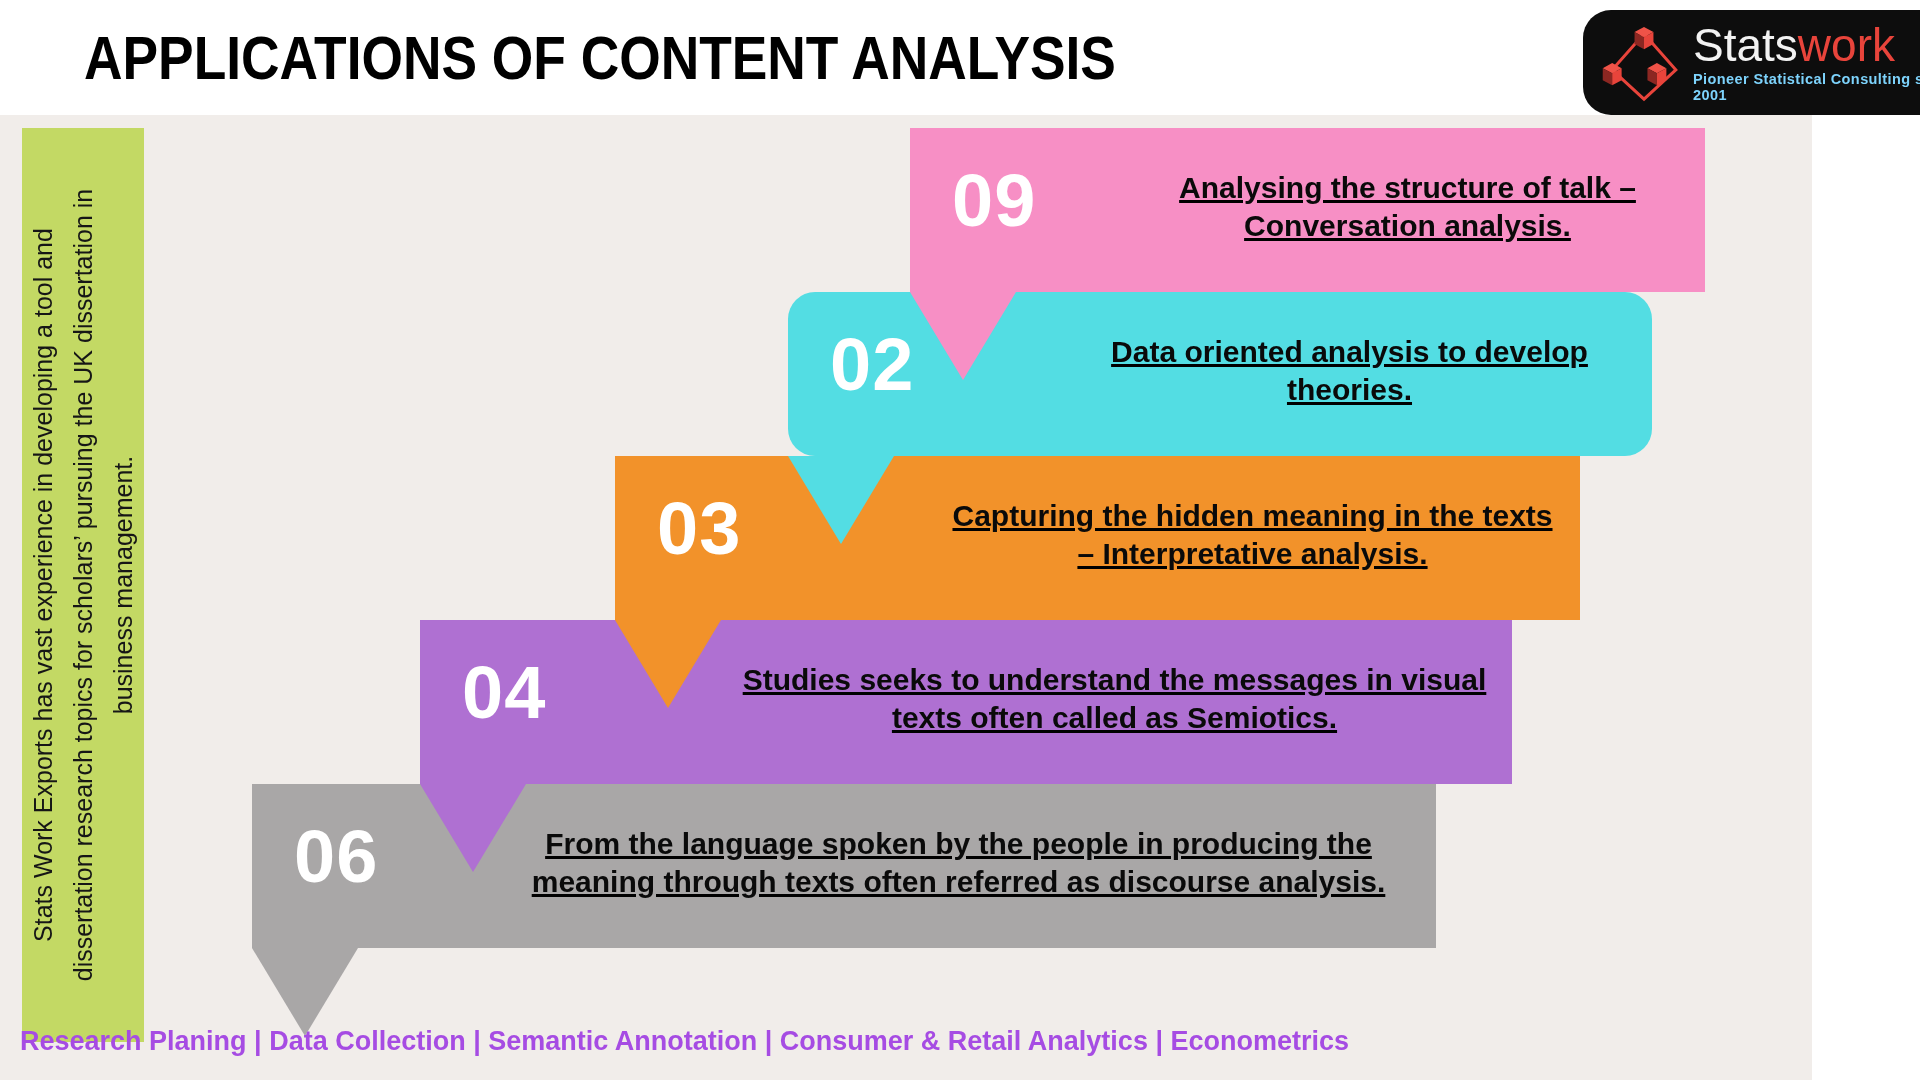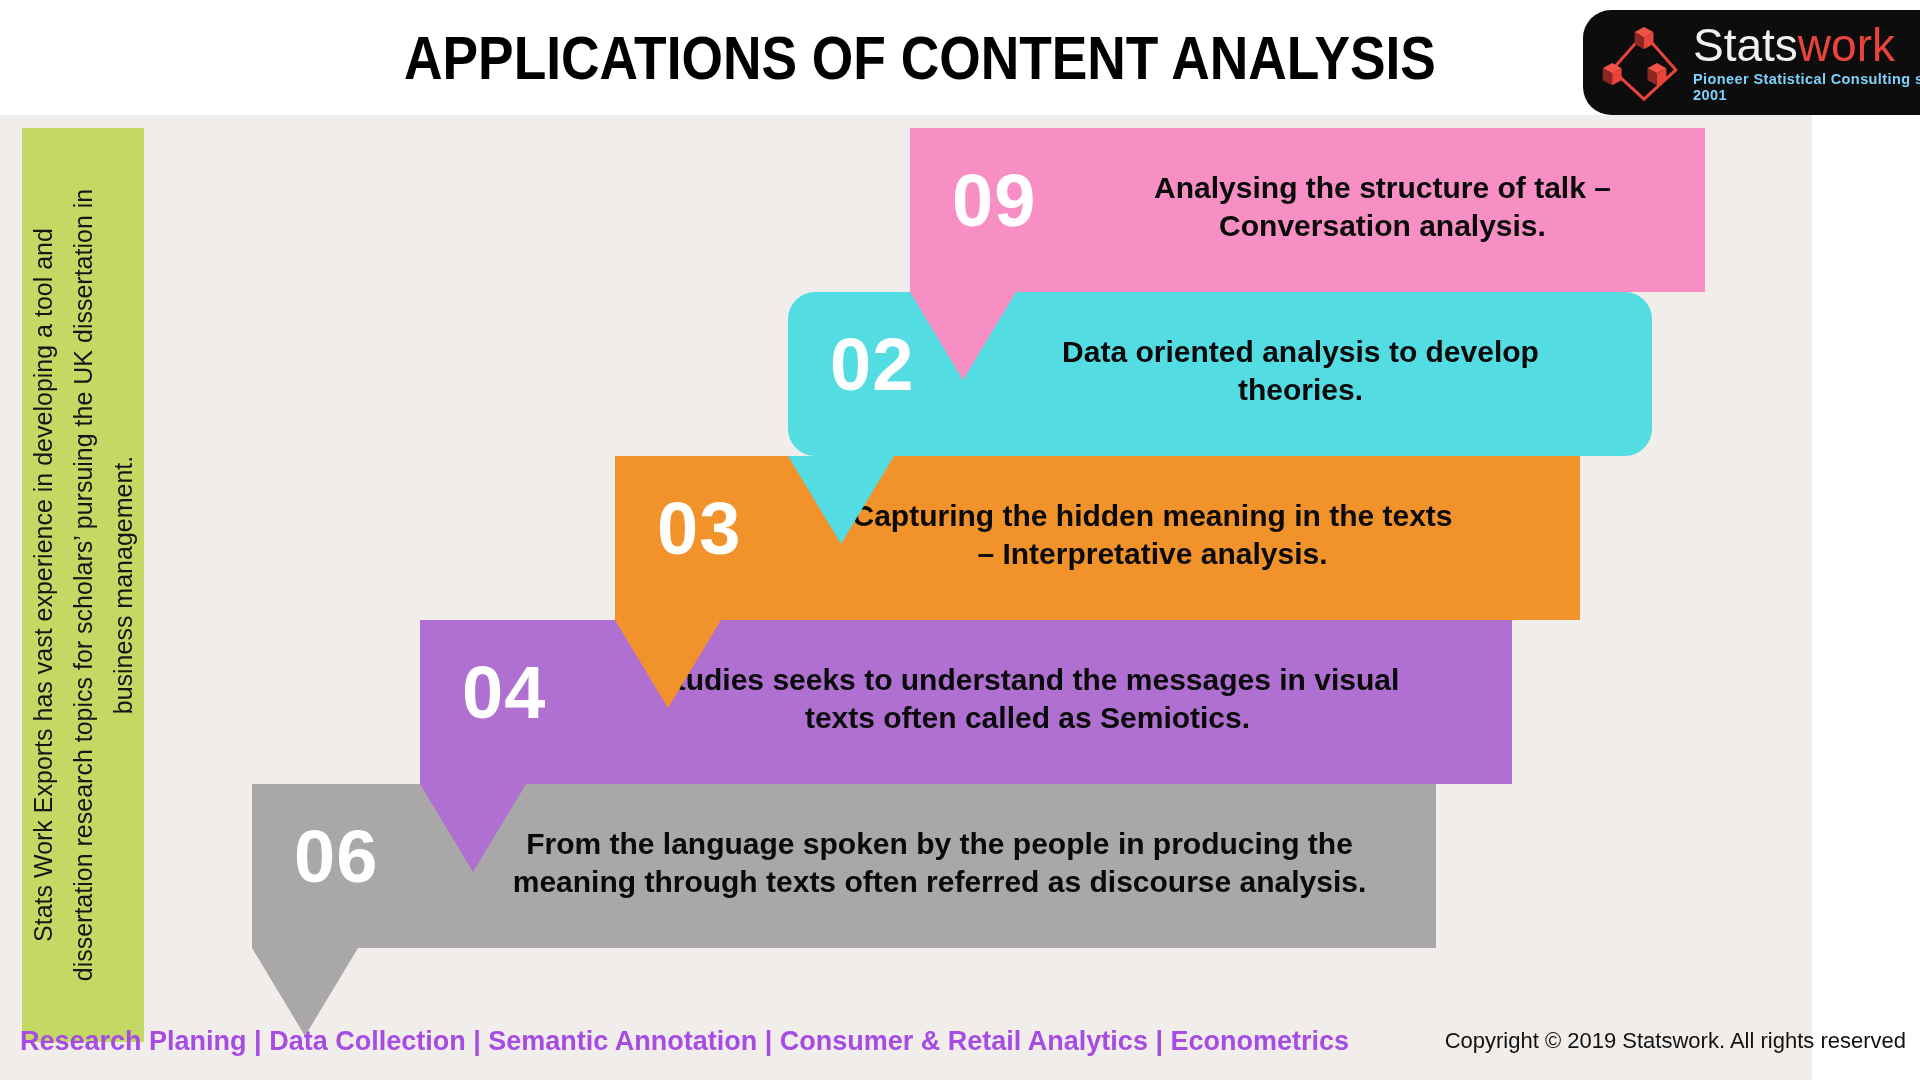--- a/index.html
+++ b/index.html
@@ -4,21 +4,21 @@
 <style>
   html,body{margin:0;padding:0;}
   body{
     width:1920px;height:1080px;position:relative;overflow:hidden;
     background:#ffffff;font-family:"Liberation Sans", sans-serif;
   }
   
   .canvas{position:absolute;left:0;top:115px;width:1812px;height:965px;background:#F1EDEA;}
   
   .title-wrap{position:absolute;left:0;top:0;width:1840px;height:115px;
-    display:flex;align-items:center;justify-content:center;}
+    display:flex;align-items:center;}
   .title{font-size:62px;font-weight:700;color:#000;letter-spacing:0px;
     transform:scaleX(.86);transform-origin:center;white-space:nowrap;}
   
   .logo{position:absolute;left:1583px;top:10px;width:391px;height:105px;background:#0d0d0d;
     display:flex;align-items:center;padding:8px;box-sizing:border-box;border-radius:28px;}
   .logo-icon{margin-left:10px;flex:0 0 auto;}
   .logo-textcol{margin-left:6px;display:flex;flex-direction:column;align-items:flex-start;}
   .logo-word{font-size:46px;font-weight:400;line-height:46px;letter-spacing:0px;}
   .logo-word .w1{color:#f2f2f2;}
   .logo-word .w2{color:#e8443b;}
@@ -29,21 +29,21 @@
     transform:rotate(-90deg);display:flex;flex-direction:column;align-items:center;justify-content:center;
     font-size:25px;line-height:40px;color:#161616;text-align:center;}
   
   .step{position:absolute;height:164px;background:var(--c);}
   .step .tail{position:absolute;left:0;top:100%;width:0;height:0;
     border-left:53px solid transparent;border-right:53px solid transparent;
     border-top:88px solid var(--c);}
   .step .num{position:absolute;left:42px;top:calc(50% - 10px);transform:translateY(-50%);
     font-size:74px;font-weight:700;color:#ffffff;letter-spacing:1px;}
   .step .txt{height:100%;box-sizing:border-box;padding:7px 25px 14px 235px;
-    display:flex;align-items:center;justify-content:flex-start;}
+    display:flex;align-items:center;justify-content:flex-end;text-decoration:underline;}
   .step .txt-inner{font-size:30px;line-height:38px;font-weight:700;color:#0a0a0a;text-align:center;}
   .s1{left:910px;top:128px;width:795px;z-index:15;}
   .s2{left:788px;top:292px;width:864px;z-index:14;border-radius:27px;}
   .s3{left:615px;top:456px;width:965px;z-index:13;}
   .s4{left:420px;top:620px;width:1092px;z-index:12;}
   .s5{left:252px;top:784px;width:1184px;z-index:11;}
   .s1 .txt{padding-left:200px;}
   .s1 .txt-inner{max-width:545px;}
   .s2 .txt-inner{max-width:555px;}
   .s3 .txt-inner{max-width:605px;}
@@ -133,14 +133,13 @@
 <section class="step s5" style="--c: #A9A7A7;">
   <div class="tail"></div>
   <div class="num">06</div>
   <div class="txt">
       <div class="txt-inner">From the language spoken by the people in producing the meaning through texts often referred as discourse analysis.</div>
     </div>
 </section>
 
 <footer class="footer">
   <div class="services">Research Planing | Data Collection | Semantic Annotation | Consumer &amp; Retail Analytics | Econometrics</div>
-  <div class="copyright">Copyright © 2019 Statswork. All rights reserved</div>
 </footer>
 
 </body></html>

